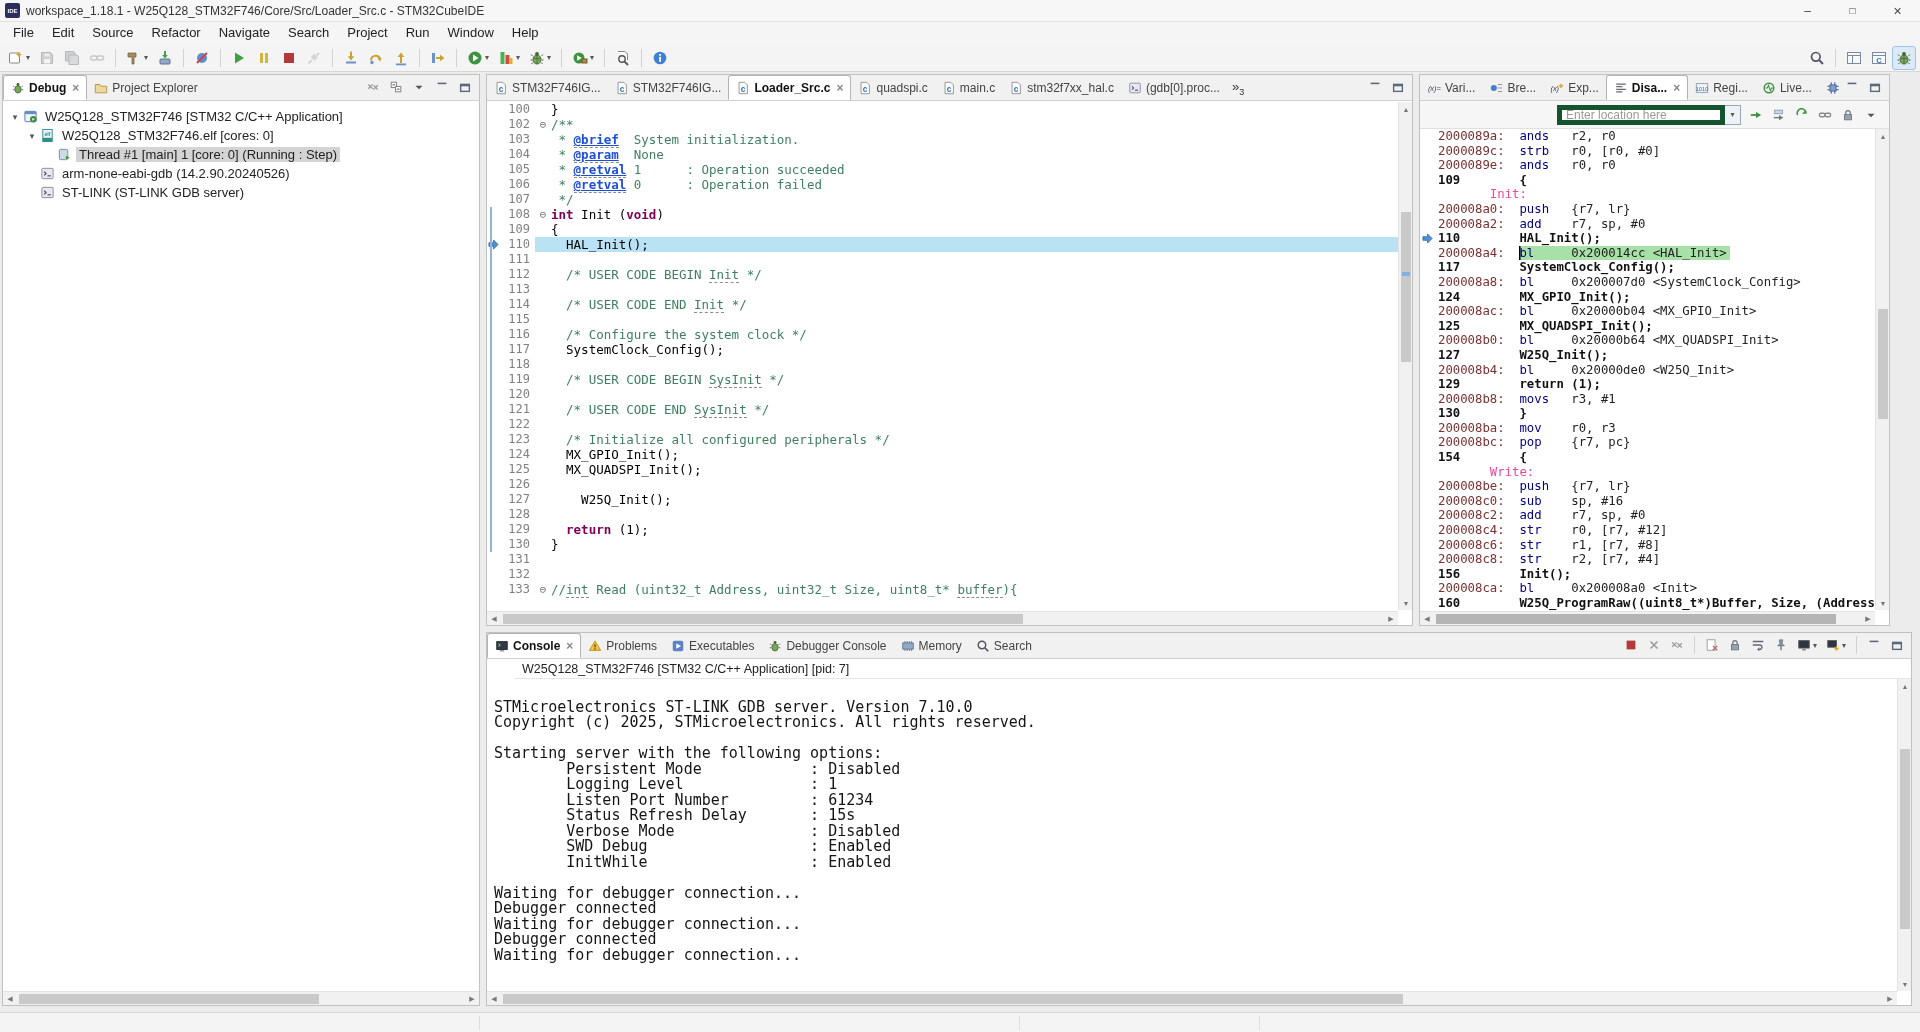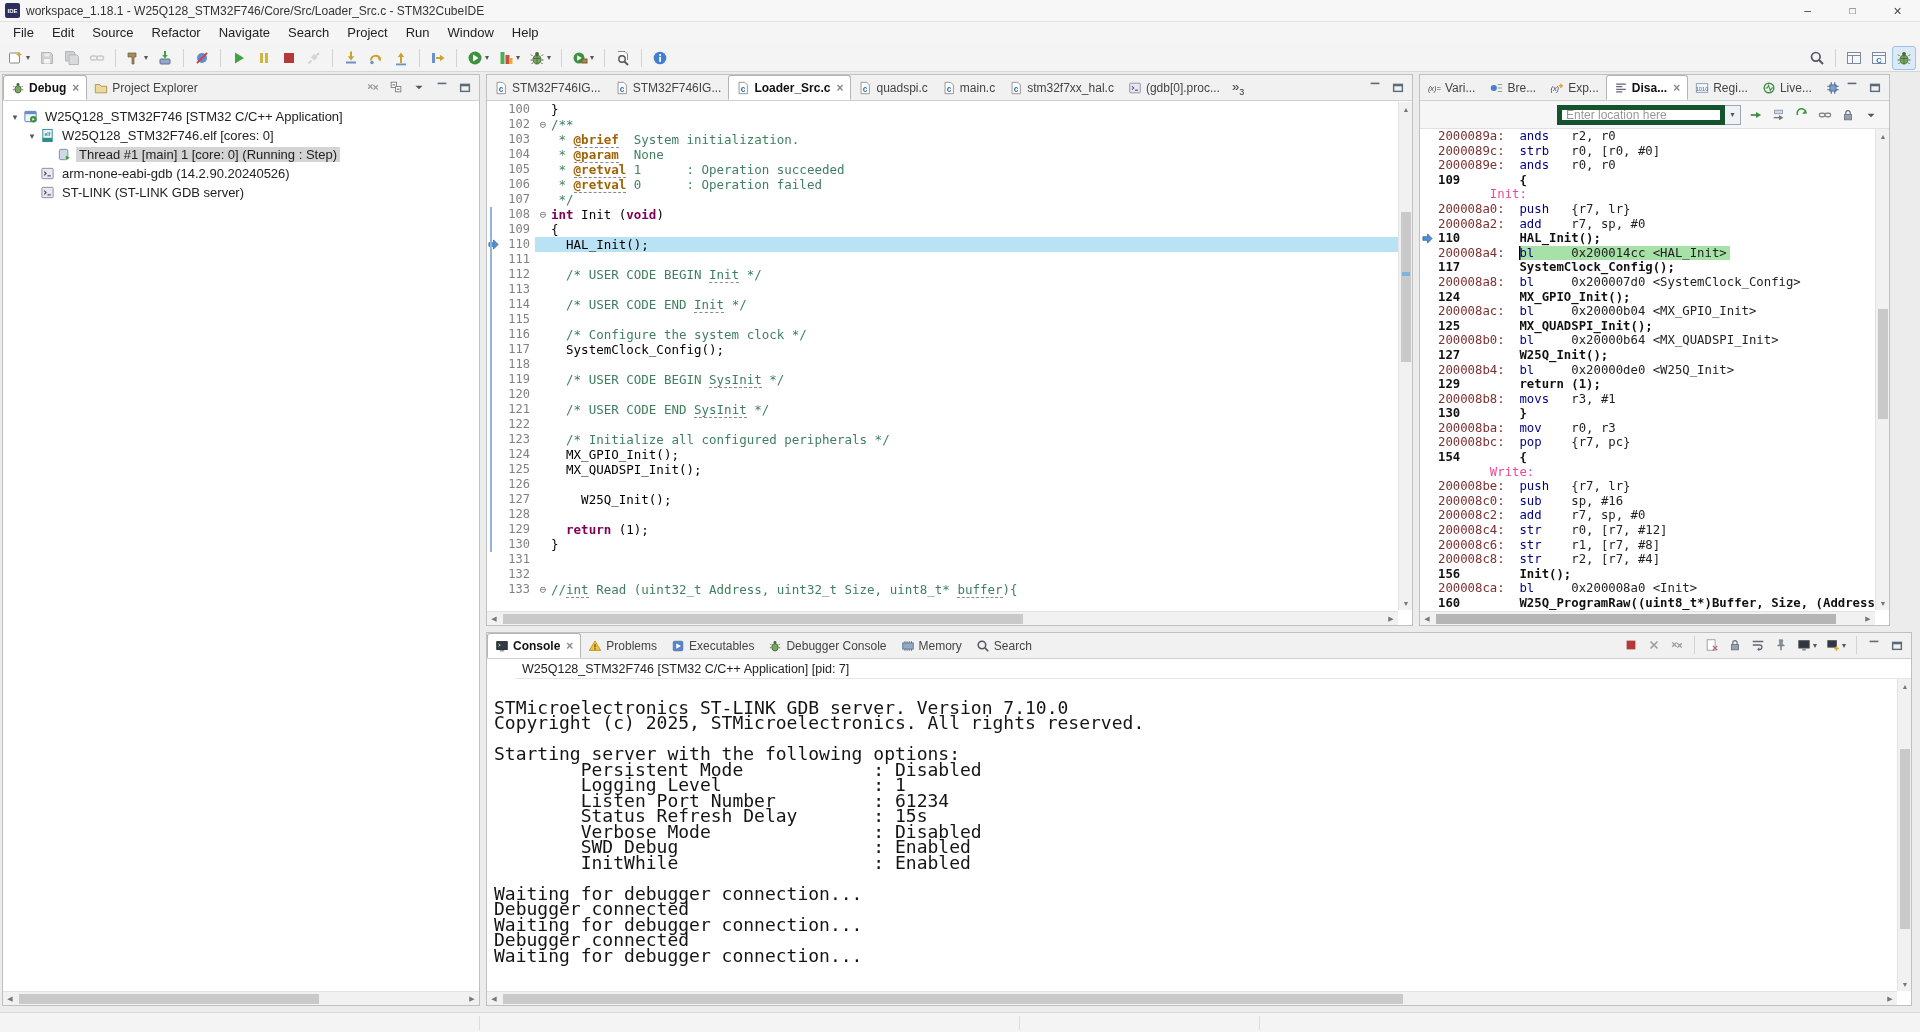--- a/index.html
+++ b/index.html
@@ -87,21 +87,21 @@
   .ed-ruler { width:14px; position:relative; flex-shrink:0; }
   .ed-row.range .ed-ruler::after { content:""; position:absolute; left:3px; top:0; bottom:0; width:2px; background:#93b3d7; }
   .ed-ruler svg { position:absolute; left:1px; top:2px; width:11px; height:11px; }
   .ed-ln { width:34px; text-align:right; padding-right:5px; color:#808080; flex-shrink:0; font-size:12px; }
   .ed-fold { width:16px; text-align:center; color:#777; font-size:11px; flex-shrink:0; }
   .ed-code { flex:1; white-space:pre; }
   .ed-row.cur .ed-code, .ed-row.cur .ed-fold { background:#b9e2f4; }
   .tk-p { color:#000; }
   .tk-k { color:#7f0055; font-weight:bold; }
   .tk-c { color:#3f7f5f; }
-  .tk-ct { color:#a16207; font-weight:bold; border-bottom:1px dashed #8a8a8a; }
+  .tk-ct { color:#1d4ed8; font-weight:bold; border-bottom:1px dashed #8a8a8a;text-decoration:underline; }
   .tk-cu { color:#3f7f5f; border-bottom:1px dashed #8a8a8a; }
   #editor-vscroll { top:27px; bottom:15px; }
   
   .loc-bar { position:absolute; left:0; top:26px; right:0; height:28px; background:#f6f6f6;
     border-bottom:1px solid #e0e0e0; display:flex; align-items:center; padding:0 4px; gap:2px; }
   .loc-wrap { margin-left:auto; display:flex; align-items:center; }
   input.loc { width:168px; height:20px; border:5px solid #14532d; font-size:12px; padding:0 4px;
     font-family:"Liberation Sans", sans-serif; color:#444; background:#fff; }
   input.loc::placeholder { color:#999; }
   .loc-dd { width:16px; height:20px; border:1px solid #9aa7b8; border-left:none; background:#eef1f5;
@@ -119,21 +119,21 @@
   .d-green { background:#a7e1a7; box-shadow:inset 1.5px 0 0 #000; padding-right:3px; }
   #dis-vscroll { top:54px; bottom:15px; }
   
   #trim { display:flex; flex-direction:column; align-items:center; gap:3px; padding-top:4px; }
   #trim .tbtn { padding:0 1px; height:20px; }
   #trim .icon svg { width:16px; height:16px; }
   
   #console-title { position:absolute; left:0; top:27px; right:0; height:19px; line-height:19px;
     padding-left:7px; font-size:12.5px; color:#222; border-bottom:1px solid #e6e6e6; background:#fff;margin-left:28px; }
   #console-body { position:absolute; left:0; top:46px; right:14px; bottom:14px; overflow:hidden;
-    font-family:"DejaVu Sans Mono", monospace; font-size:18px; color:#141414; padding:5px 1px 0 7px; }
+    font-family:"DejaVu Sans Mono", monospace; font-size:15px; color:#141414; padding:5px 1px 0 7px; }
   .con-line { height:15.5px; line-height:15.5px; white-space:pre; }
   #console-vscroll { top:46px; bottom:14px; }
   
   #statusbar { position:absolute; left:0; top:1012px; width:1920px; height:20px;
     background:#f4f4f4; border-top:1px solid #d8d8d8; display:flex; align-items:center; }
   .sb-seg { height:14px; border-right:1px solid #dddddd; }
 </style>
 </head>
 <body>
 

